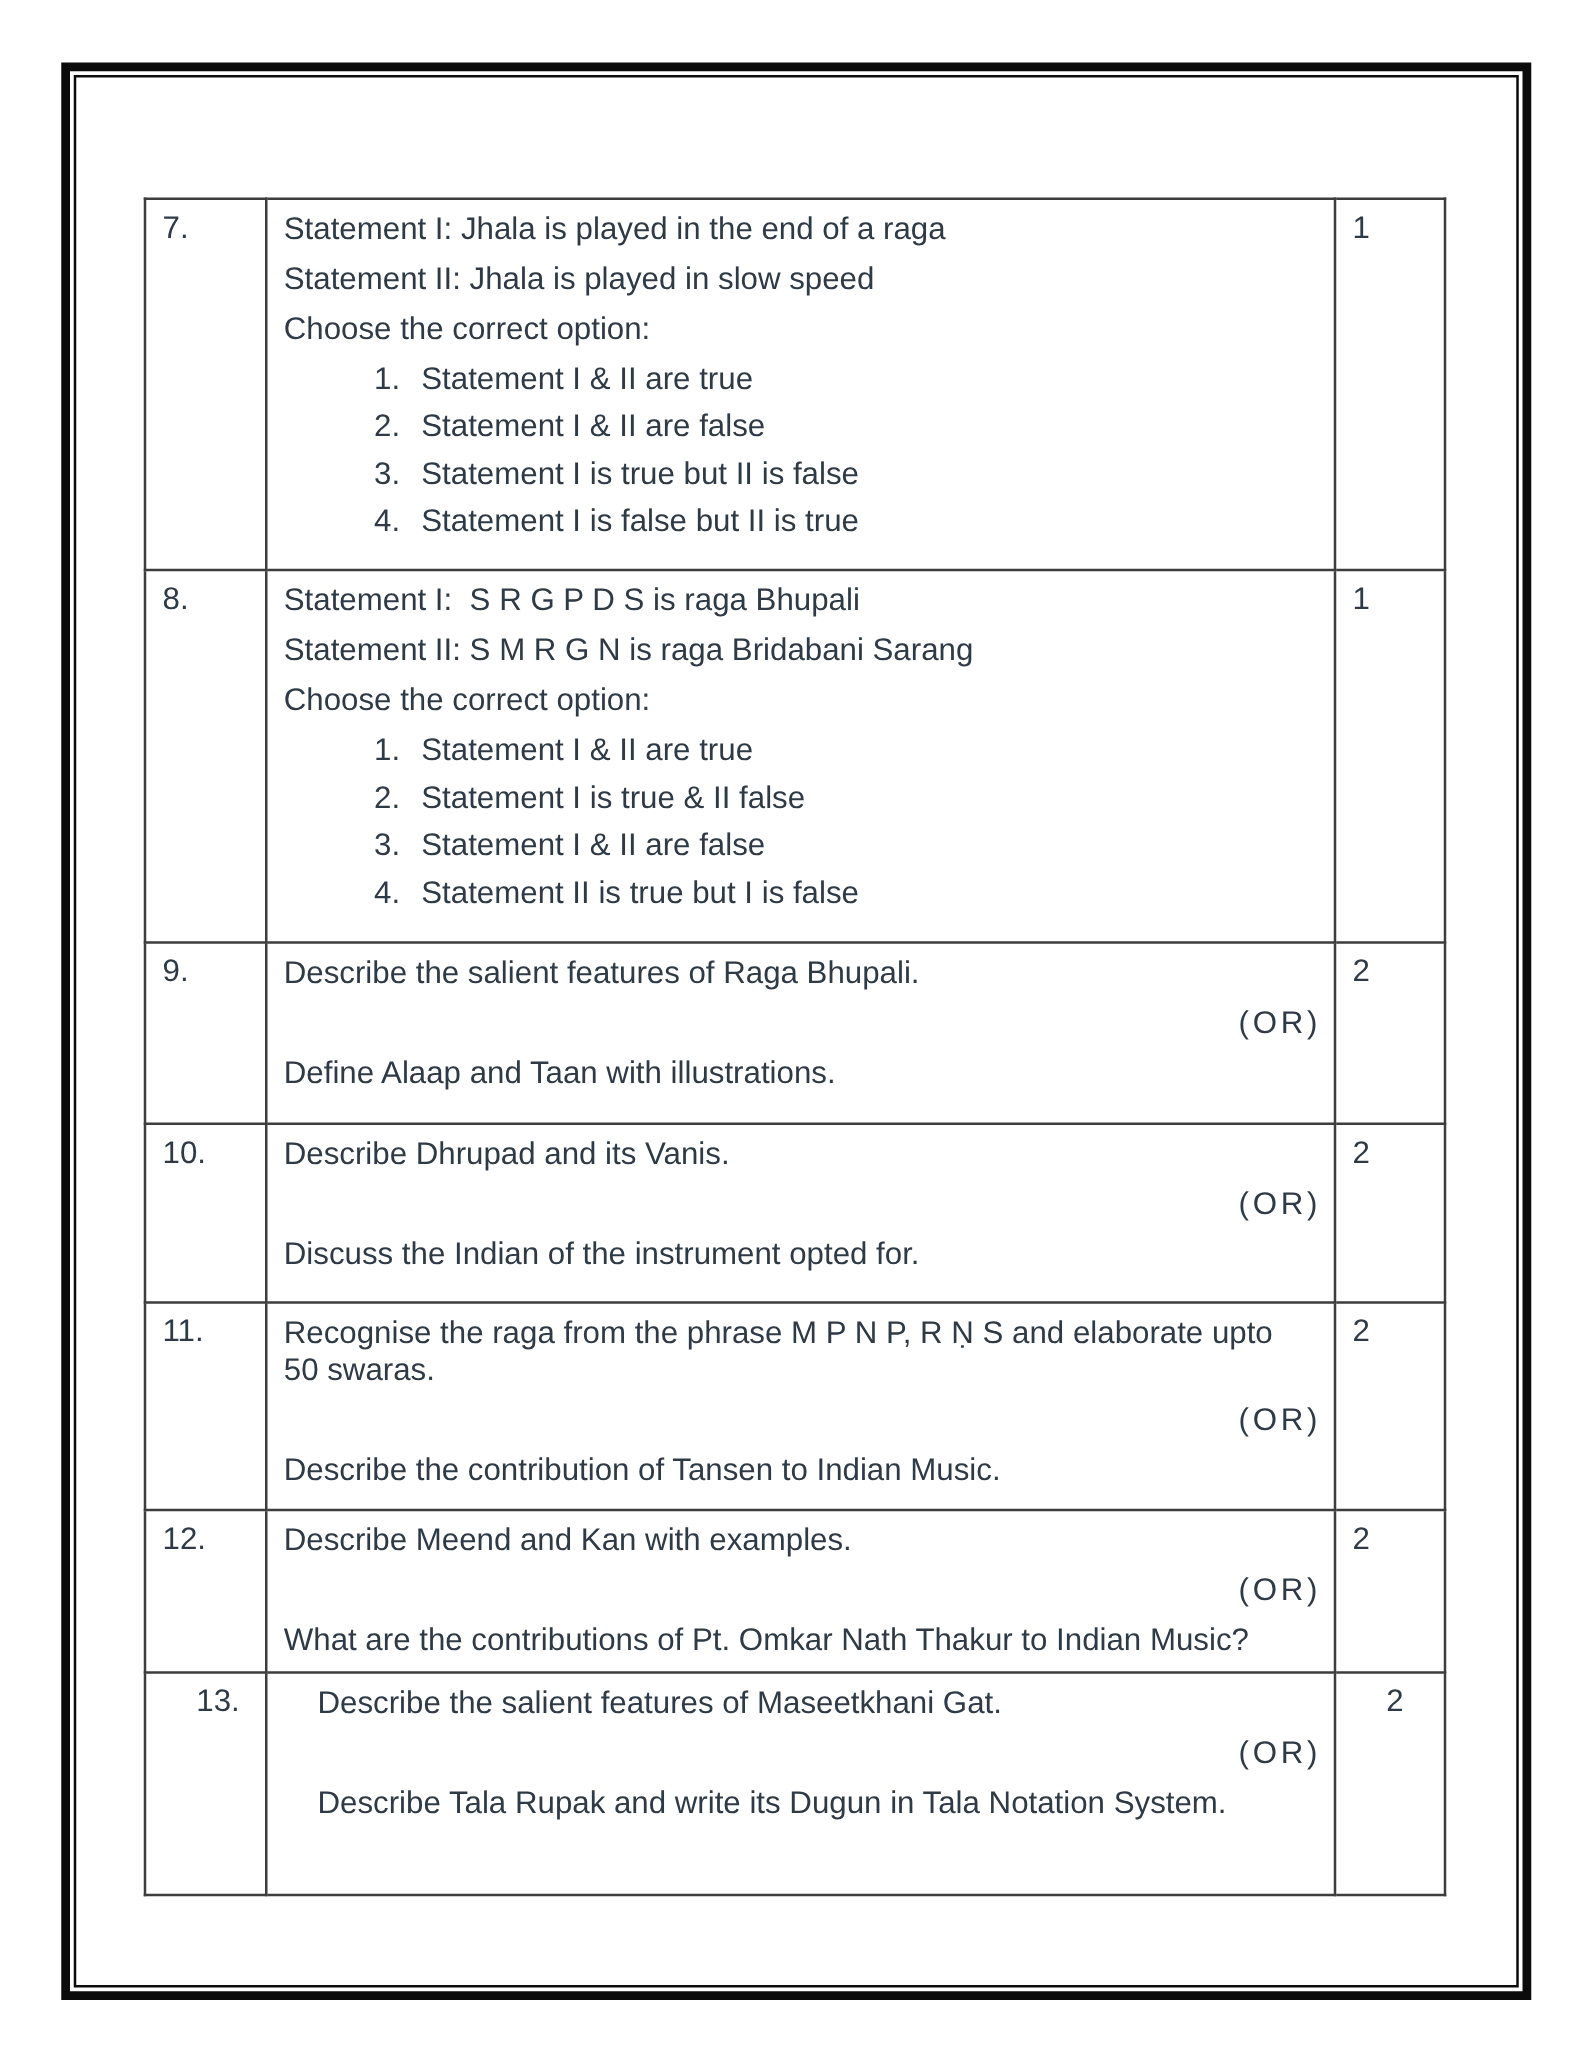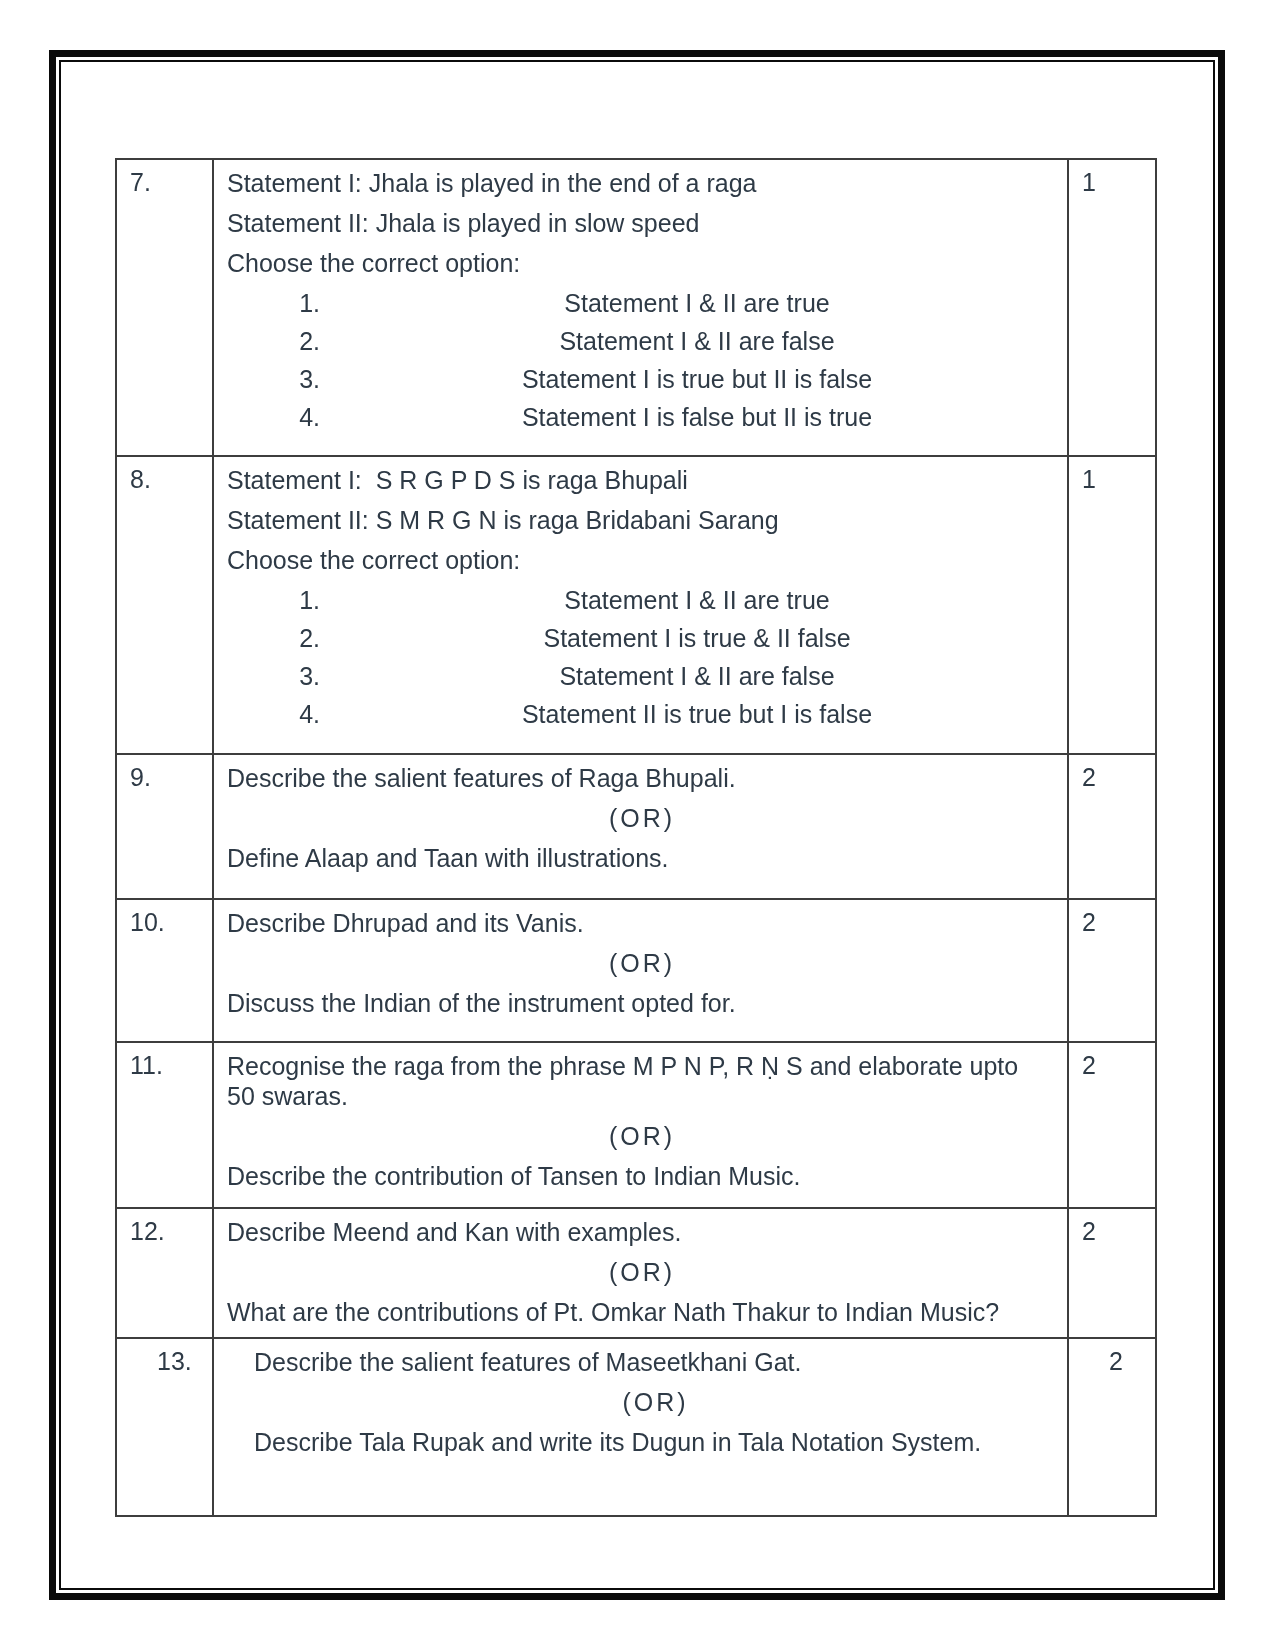--- a/index.html
+++ b/index.html
@@ -64,33 +64,32 @@
   tr.rh-7 td { height: 178px; padding-left: 40px; }
 
   p.qline {
     margin: 0 0 10px 0;
     line-height: 30px;
     white-space: pre-wrap;
   }
   p.or-line {
     margin: 0 0 10px 0;
     line-height: 30px;
-    text-align: center;
+    text-align: right;
     letter-spacing: 3px;
   }
   ol.options {
     margin: 4px 0 10px 0;
     padding-left: 100px;
     list-style: decimal;
   }
   ol.options li {
     line-height: 30px;
     margin-bottom: 8px;
     padding-left: 10px;
-    text-align: center;
   }
   td.section-cell {
     text-align: center;
     vertical-align: middle;
     font-weight: bold;
     font-size: 26px;
     color: #1f2c3b;
     letter-spacing: 0.5px;
     padding: 0;
   }

